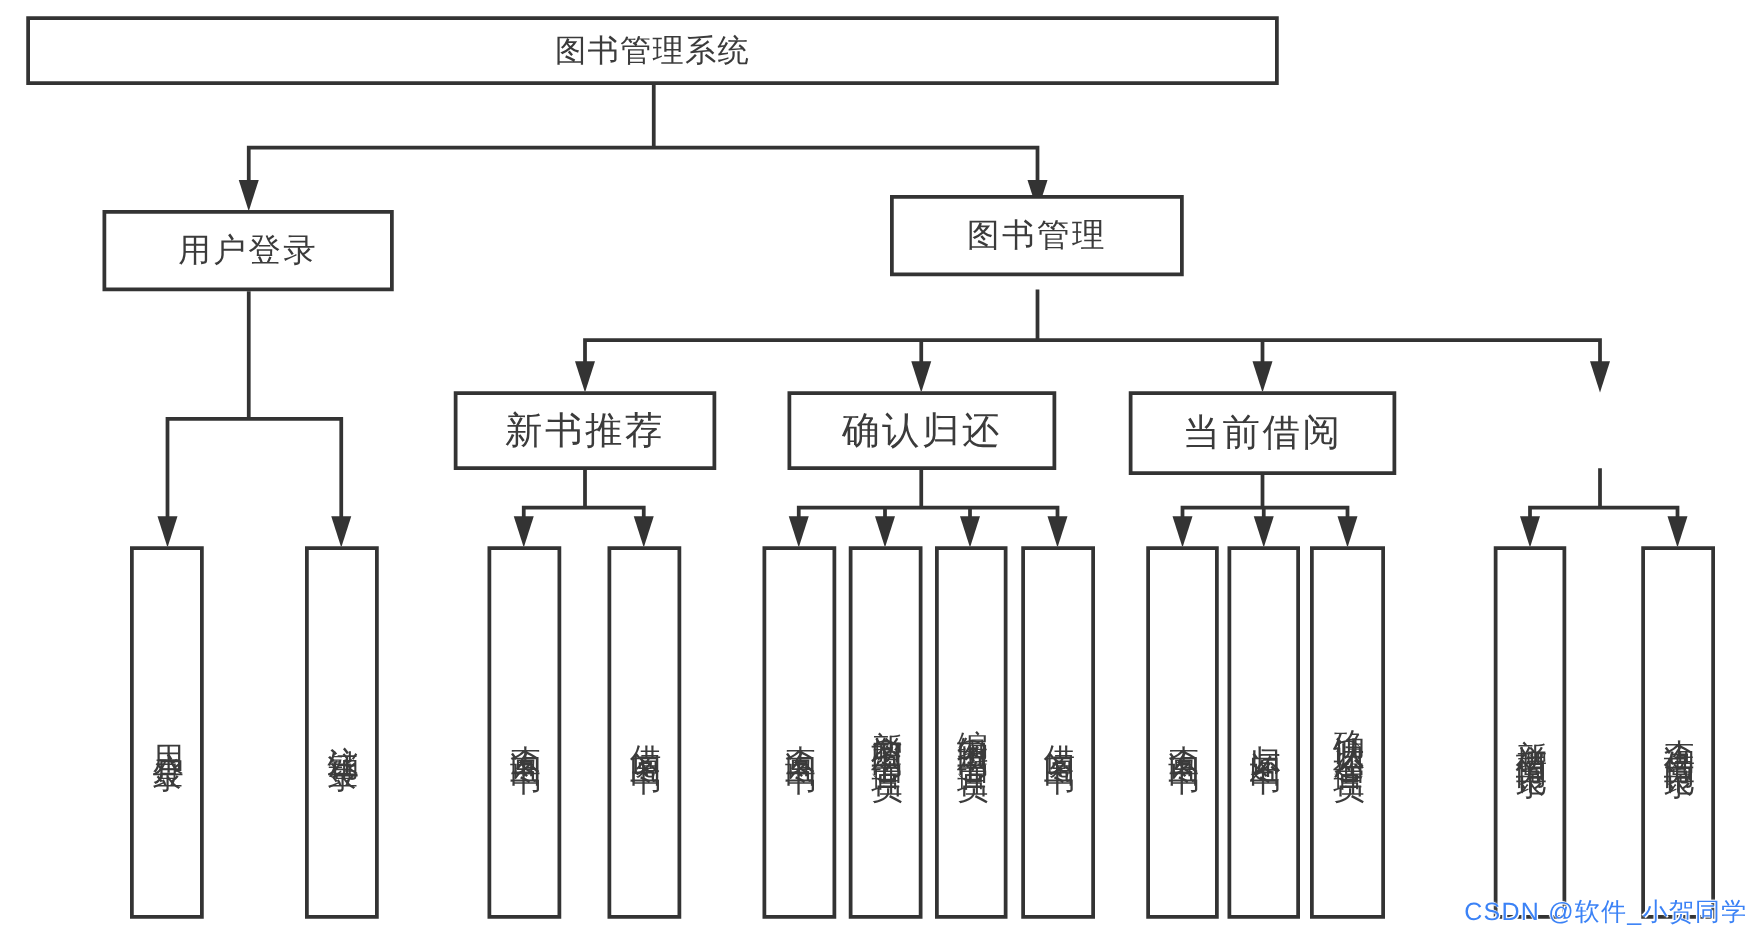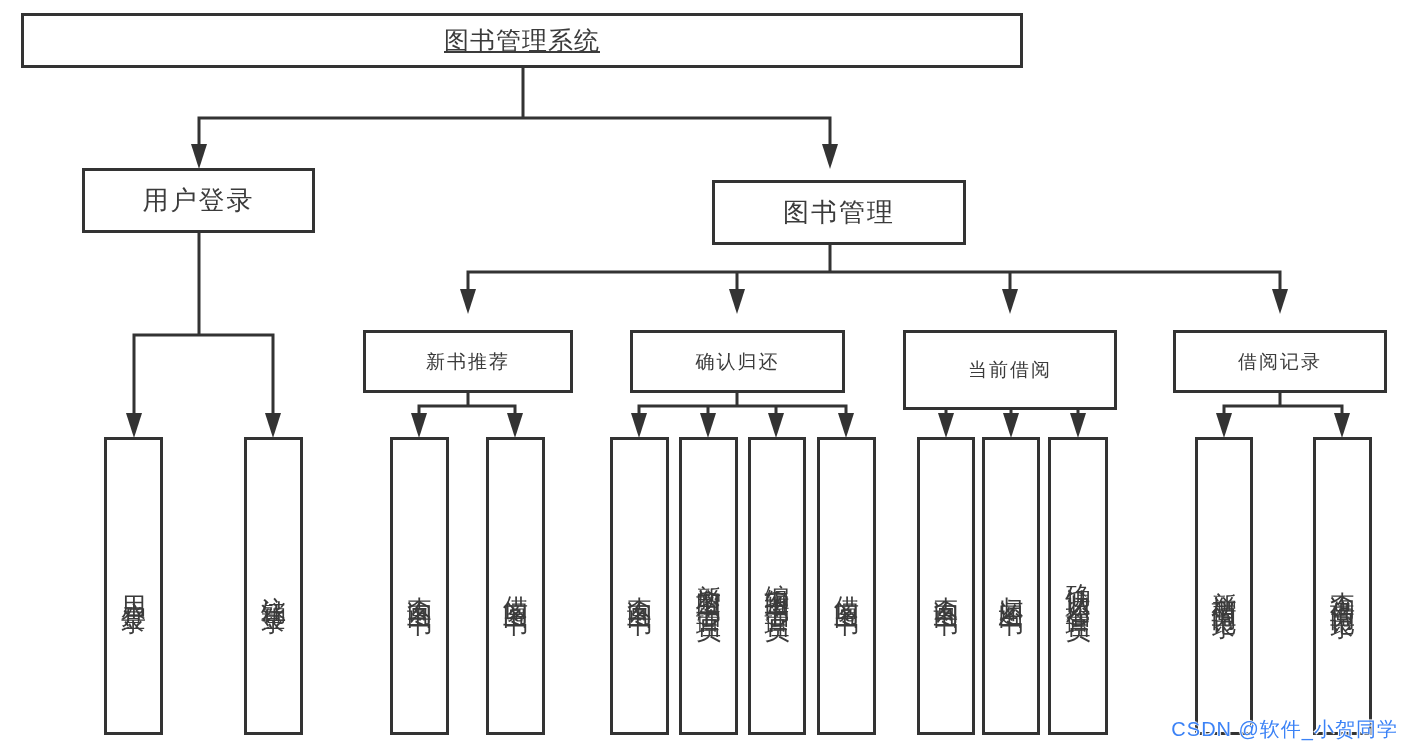--- a/index.html
+++ b/index.html
@@ -21,23 +21,23 @@
     position: absolute;
     border: 3px solid #333333;
     background: #ffffff;
     display: flex;
     align-items: center;
     justify-content: center;
     color: #3b3b3b;
     text-align: center;
     white-space: nowrap;
   }
-  .lvl1 { font-size: 25px; letter-spacing: 1px; text-decoration: underline; }
+  .lvl1 { font-size: 25px; letter-spacing: 1px; }
   .lvl2 { font-size: 26px; letter-spacing: 2px; }
-  .lvl3 { font-size: 19px; letter-spacing: 2px; margin-top: 17px; }
+  .lvl3 { font-size: 30px; letter-spacing: 2px; }
   .leaf { font-size: 25px; }
   .vtext {
     writing-mode: vertical-rl;
     letter-spacing: 5px;
     line-height: 1;
     max-height: 288px;
   }
   .watermark {
     position: absolute;
     right: 7px;
@@ -86,35 +86,32 @@
     </g>
   </svg>
 
   <div class="box lvl1" style="left:21px; top:13px; width:1002px; height:55px;">
     <span>图书管理系统</span>
   </div>
 
   <div class="box lvl2" style="left:82px; top:168px; width:233px; height:65px;">
     <span>用户登录</span>
   </div>
-  <div class="box lvl2" style="left:712px; top:180px; width:254px; height:65px;">
+  <div class="box lvl2" style="left:712px; top:156px; width:235px; height:65px;">
     <span>图书管理</span>
   </div>
 
   <div class="box lvl3" style="left:363px; top:313px; width:210px; height:63px;">
     <span>新书推荐</span>
   </div>
   <div class="box lvl3" style="left:630px; top:313px; width:215px; height:63px;">
     <span>确认归还</span>
   </div>
-  <div class="box lvl3" style="left:903px; top:313px; width:214px; height:80px;">
+  <div class="box lvl3" style="left:903px; top:313px; width:214px; height:67px;">
     <span>当前借阅</span>
-  </div>
-  <div class="box lvl3" style="left:1173px; top:313px; width:214px; height:63px;">
-    <span>借阅记录</span>
   </div>
 
   <div class="box leaf" style="left:104px; top:437px; width:59px; height:298px;">
     <span class="vtext">用户登录</span>
   </div>
   <div class="box leaf" style="left:244px; top:437px; width:59px; height:298px;">
     <span class="vtext">注销登录</span>
   </div>
 
   <div class="box leaf" style="left:390px; top:437px; width:59px; height:298px;">

